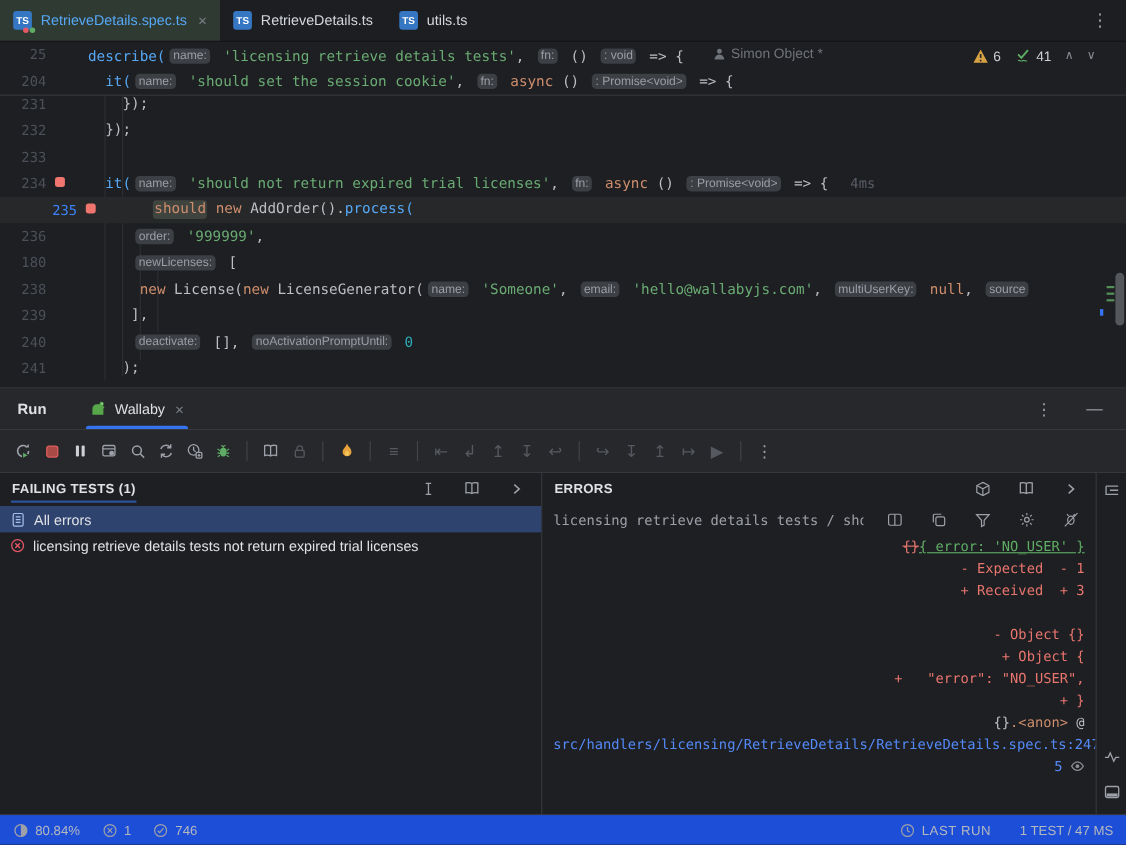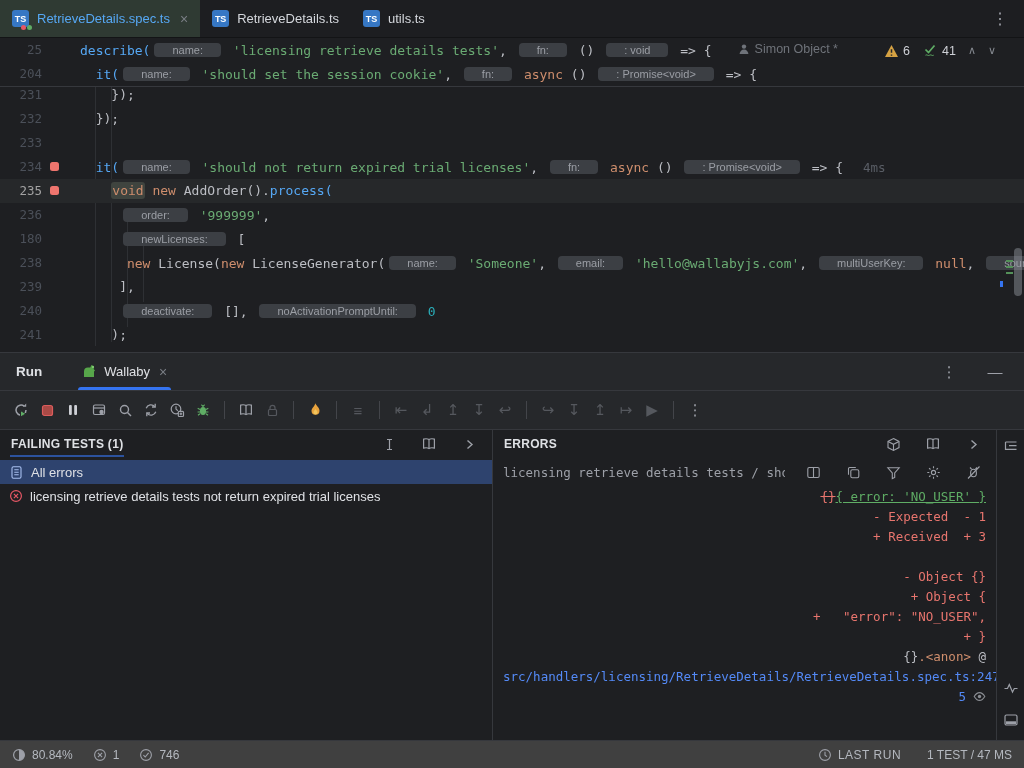--- a/index.html
+++ b/index.html
@@ -31,30 +31,30 @@
   .editor { position:relative; height:314px; flex:0 0 auto; overflow:hidden;
             font-family:"DejaVu Sans Mono", monospace; font-size:13px; background:#1e1f22; }
   .guide { position:absolute; width:1px; background:#2e3034; z-index:1; }
   .sticky { position:absolute; top:0; left:0; right:0; z-index:3; background:#1e1f22;
             border-bottom:1px solid #36383d; }
   .code-rows { position:absolute; inset:0; padding-top:45px; z-index:2; }
   .erow { height:24px; line-height:24px; white-space:pre; display:flex; align-items:center; }
   .erow.caret { background:#26282a; }
   .lnum { display:inline-block; width:50px; padding-right:8px; text-align:right;
           color:#4b5059; font-size:12.5px; flex:0 0 auto; }
-  .caret .lnum { color:#a3a3a3; }
+  .caret .lnum { color:#3b82f6;margin-left:28px; }
   .lmark { display:inline-block; width:16px; flex:0 0 auto; }
   .lmark i { display:inline-block; width:9px; height:9px; border-radius:2.5px; background:#ef756e; }
   .lgap { display:inline-block; width:14px; flex:0 0 auto; }
   .lcode { white-space:pre; }
   .t-pl { color:#bcbec4; } .t-fn { color:#56a8f5; } .t-str { color:#6aab73; }
   .t-or { color:#cf8e6d; } .t-num { color:#2aacb8; }
   .t-hl { background:#3f443f; border-radius:3px; padding:1px 1px; }
   .t-in { font-family:"Liberation Sans", sans-serif; font-size:11px; color:#9b9ea5;
-          background:#3c3f44; border-radius:4px; padding:1px 18px; margin:0 4px; vertical-align:1px; }
+          background:#3c3f44; border-radius:4px; padding:1px 3px; margin:0 4px; vertical-align:1px; }
   .t-time { color:#5a5e66; margin-left:20px; font-size:12.5px; }
   .author { display:inline-flex; align-items:center; gap:5px; margin-left:26px;
             color:#6f737a; font-family:"Liberation Sans", sans-serif; font-size:12.5px; }
   .inspections { position:absolute; top:5px; right:28px; z-index:5; display:flex; gap:12px;
                  align-items:center; font-family:"Liberation Sans", sans-serif; font-size:12.5px;
                  color:#ced0d6; }
   .inspections .grp { display:flex; align-items:center; gap:4px; }
   .inspections .nav { color:#868a91; font-size:11px; }
   .sb-thumb { position:absolute; right:2px; top:210px; width:8px; height:48px; z-index:6;
               background:rgba(150,155,165,.45); border-radius:4px; }
@@ -98,21 +98,21 @@
   .err-out { padding:1px 10px; font-family:"DejaVu Sans Mono", monospace; font-size:12.5px;
              line-height:20px; white-space:pre-wrap; }
   .o-pl { color:#bcbec4; } .o-red { color:#e8756e; } .o-or { color:#cf8e6d;margin-top:43px; }
   .o-del { color:#e8756e; text-decoration:line-through; }
   .o-ins { color:#5fad65; text-decoration:underline; }
   .o-link { color:#548af7; }
   .right-strip { width:28px; border-left:1px solid #36383d; position:relative; background:#1e1f22; }
   .strip-ico { position:absolute; left:50%; transform:translateX(-50%); color:#9da0a8; }
 
   
-  .statusbar { height:28px; background:#404040; border-top:1px solid #36383d; display:flex;
+  .statusbar { height:28px; background:#1d4ed8; border-top:1px solid #36383d; display:flex;
                align-items:center; padding:0 12px; gap:20px; font-size:12px; color:#b4b8bf;
                flex:0 0 auto; }
   .sitem { display:flex; align-items:center; gap:6px; }
   .status-right { margin-left:auto; display:flex; gap:26px; align-items:center; }
   svg { display:block; }
 </style>
 </head>
 <body>
 
 <div class="app">
@@ -147,21 +147,21 @@
   <div class="editor">
     <div class="guide" style="left:95px; top:49px; bottom:6px;"></div>
     <div class="guide" style="left:111px; top:49px; bottom:10px;"></div>
     <div class="guide" style="left:127px; top:183px; bottom:25px;"></div>
     <div class="guide" style="left:143px; top:207px; bottom:50px;"></div>
     <div class="code-rows" id="code-rows">
         <div class="erow"><span class="lnum">231</span><span class="lmark"></span><span class="lgap"></span><span class="lcode"><span class="t-pl">    });</span></span></div>
         <div class="erow"><span class="lnum">232</span><span class="lmark"></span><span class="lgap"></span><span class="lcode"><span class="t-pl">  });</span></span></div>
         <div class="erow"><span class="lnum">233</span><span class="lmark"></span><span class="lgap"></span><span class="lcode"></span></div>
         <div class="erow"><span class="lnum">234</span><span class="lmark"><i></i></span><span class="lgap"></span><span class="lcode"><span class="t-pl">  </span><span class="t-fn">it(</span><span class="t-in">name:</span><span class="t-str"> 'should not return expired trial licenses'</span><span class="t-pl">, </span><span class="t-in">fn:</span><span class="t-or"> async </span><span class="t-pl">() </span><span class="t-in">: Promise&lt;void&gt;</span><span class="t-pl"> =&gt; {</span><span class="t-time">4ms</span></span></div>
-        <div class="erow caret"><span class="lnum">235</span><span class="lmark"><i></i></span><span class="lgap"></span><span class="lcode"><span class="t-pl">    </span><span class="t-or t-hl">void</span><span class="t-or"> new </span><span class="t-pl">AddOrder().</span><span class="t-fn">process(</span></span></div>
+        <div class="erow caret"><span class="lnum">235</span><span class="lmark"><i></i></span><span class="lgap"></span><span class="lcode"><span class="t-pl">    </span><span class="t-or t-hl">should</span><span class="t-or"> new </span><span class="t-pl">AddOrder().</span><span class="t-fn">process(</span></span></div>
         <div class="erow"><span class="lnum">236</span><span class="lmark"></span><span class="lgap"></span><span class="lcode"><span class="t-pl">     </span><span class="t-in">order:</span><span class="t-str"> '999999'</span><span class="t-pl">,</span></span></div>
         <div class="erow"><span class="lnum">180</span><span class="lmark"></span><span class="lgap"></span><span class="lcode"><span class="t-pl">     </span><span class="t-in">newLicenses:</span><span class="t-pl"> [</span></span></div>
         <div class="erow"><span class="lnum">238</span><span class="lmark"></span><span class="lgap"></span><span class="lcode"><span class="t-pl">      </span><span class="t-or">new </span><span class="t-pl">License(</span><span class="t-or">new </span><span class="t-pl">LicenseGenerator(</span><span class="t-in">name:</span><span class="t-str"> 'Someone'</span><span class="t-pl">, </span><span class="t-in">email:</span><span class="t-str"> 'hello@wallabyjs.com'</span><span class="t-pl">, </span><span class="t-in">multiUserKey:</span><span class="t-or"> null</span><span class="t-pl">, </span><span class="t-in">source</span></span></div>
         <div class="erow"><span class="lnum">239</span><span class="lmark"></span><span class="lgap"></span><span class="lcode"><span class="t-pl">     ],</span></span></div>
         <div class="erow"><span class="lnum">240</span><span class="lmark"></span><span class="lgap"></span><span class="lcode"><span class="t-pl">     </span><span class="t-in">deactivate:</span><span class="t-pl"> [], </span><span class="t-in">noActivationPromptUntil:</span><span class="t-num"> 0</span></span></div>
         <div class="erow"><span class="lnum">241</span><span class="lmark"></span><span class="lgap"></span><span class="lcode"><span class="t-pl">    );</span></span></div>
       </div>
     <div class="sticky" id="sticky-rows">
         <div class="erow"><span class="lnum">25</span><span class="lmark"></span><span class="lgap"></span><span class="lcode"><span class="t-fn">describe(</span><span class="t-in">name:</span><span class="t-str"> 'licensing retrieve details tests'</span><span class="t-pl">, </span><span class="t-in">fn:</span><span class="t-pl"> () </span><span class="t-in">: void</span><span class="t-pl"> =&gt; {</span><span class="author"><svg width="12" height="12" viewBox="0 0 12 12" fill="#6f737a">
                 <circle cx="6" cy="3.6" r="2.2"></circle>

